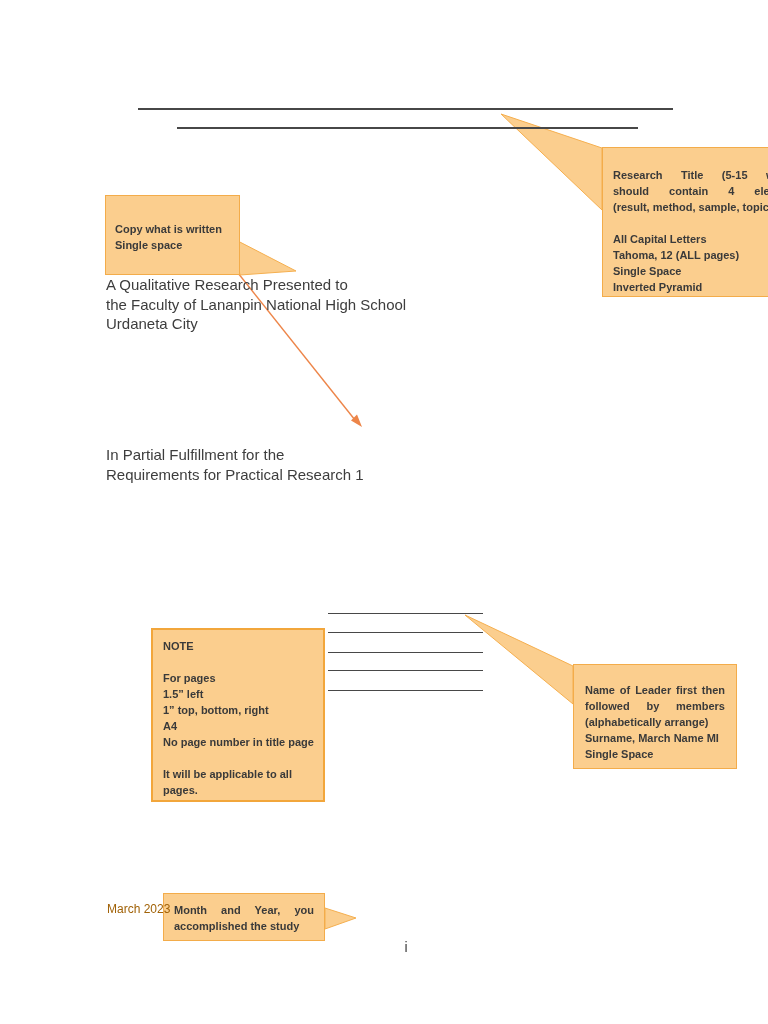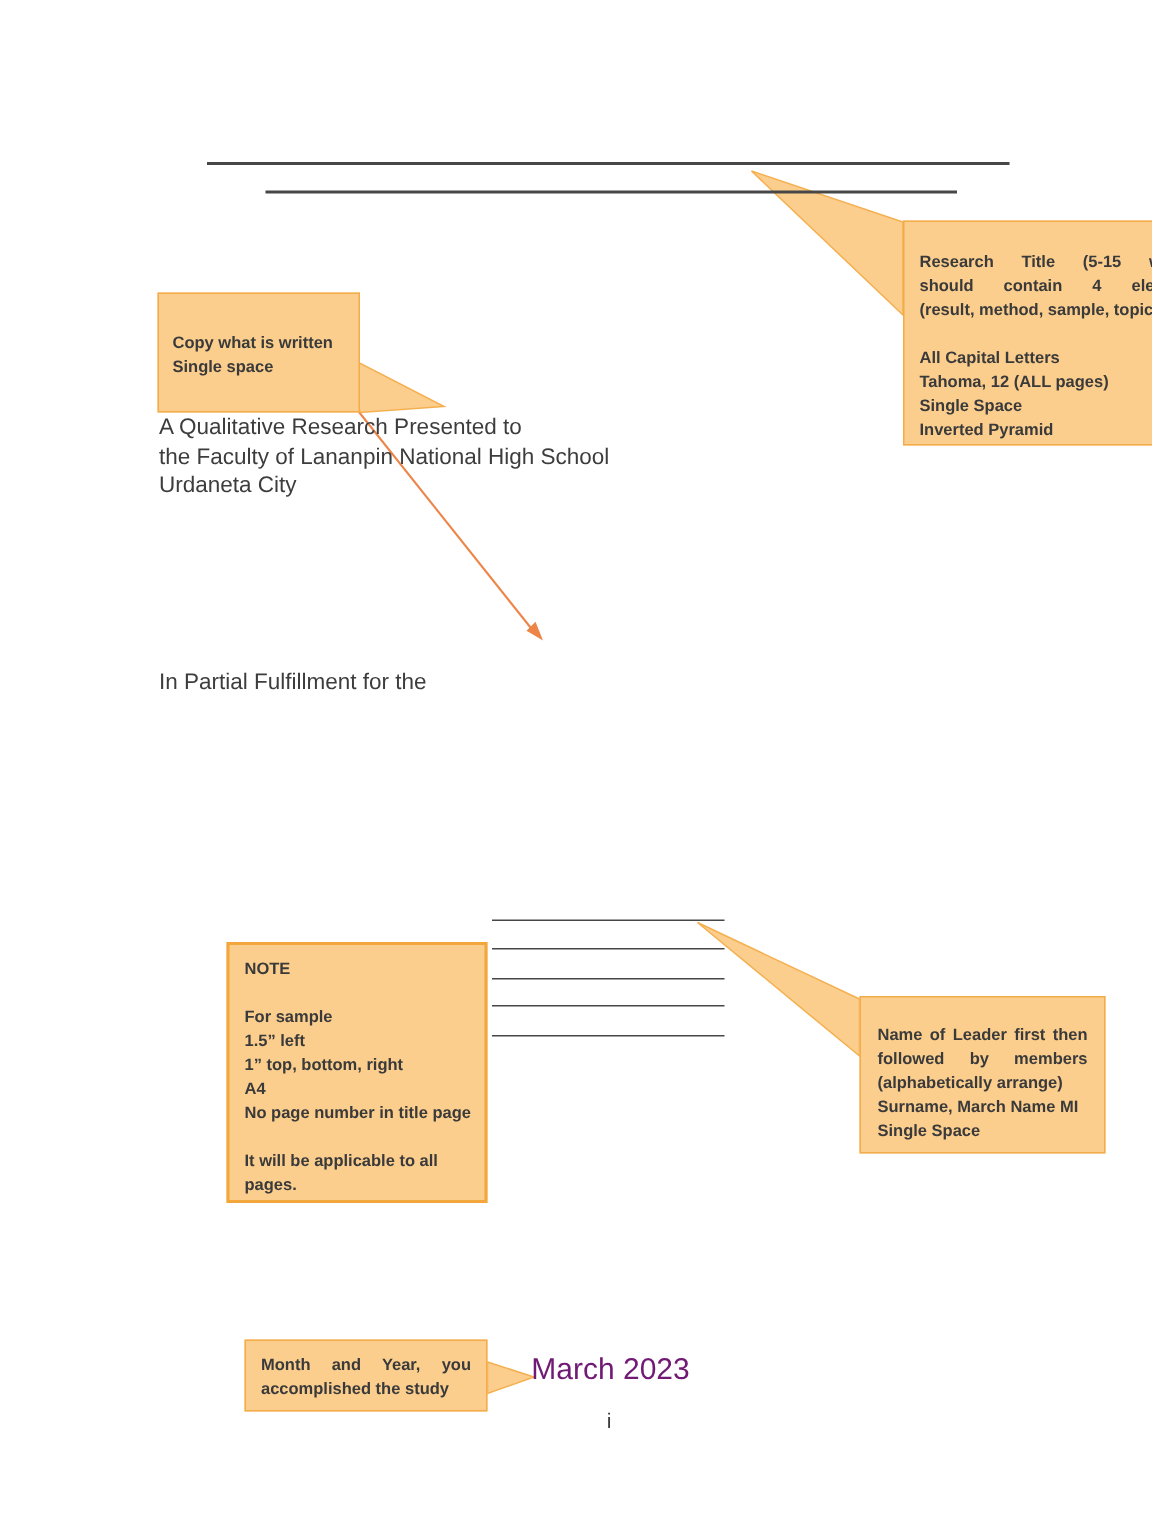--- a/index.html
+++ b/index.html
@@ -28,21 +28,21 @@
   .cl { min-height: 16px; white-space: nowrap; }
   .cl.stretch { white-space: normal; text-align: justify; text-align-last: justify; }
   #callout-research-title { left: 602px; top: 147px; width: 211px; height: 150px; padding: 19px 10px 0 10px; }
   #callout-copy          { left: 105px; top: 195px; width: 135px; height: 80px;  padding: 25px 0 0 9px; }
   #callout-note          { left: 108px; top: 628px; width: 174px; height: 174px; padding: 8px 0 0 10px; border: 2px solid #f2a63b; margin-left: 43px; }
   #callout-leader        { left: 573px; top: 664px; width: 164px; height: 105px; padding: 17px 11px 0 11px; }
   #callout-month         { left: 163px; top: 893px; width: 162px; height: 48px;  padding: 8px 10px 0 10px; }
   
   #overlay { position: absolute; left: 0; top: 0; z-index: 1; }
   
-  #date-text   { position: absolute; left: 107px; top: 902px; width: 600px; text-align: center; font-size: 20px; color: #701a75; z-index: 3; }
+  #date-text   { position: absolute; left: 107px; top: 902px; width: 600px; font-size: 12px; color: #a16207; z-index: 3; }
   #page-number { position: absolute; left: 106px; top: 939px; width: 600px; text-align: center; font-size: 14px; color: #3d3d3d; z-index: 3; }
 </style>
 </head>
 <body>
 
 <svg id="overlay" width="768" height="1024" viewBox="0 0 768 1024">
   <line x1="234" y1="268" x2="355" y2="420" stroke="#ed8549" stroke-width="1.4"></line>
   <polygon points="362,427 357,414.5 351,420.5" fill="#ed8549"></polygon>
   <polygon points="501,114 602,148 602,210" fill="#fbce8e" stroke="#f5af4f" stroke-width="1"></polygon>
   <polygon points="234,239 240,275 296,271" fill="#fbce8e" stroke="#f5af4f" stroke-width="1"></polygon>
@@ -70,32 +70,33 @@
 </div>
 
 <div class="doc-center" style="top:275px;">
   <div>A Qualitative Research Presented to</div>
   <div>the Faculty of Lananpin National High School</div>
   <div>Urdaneta City</div>
 </div>
 
 <div class="doc-center" style="top:445px;">
   <div>In Partial Fulfillment for the</div>
+  <div>Requirements for Practical Research 1</div>
 </div>
 
 <div class="uline thin" style="left:328px; top:613px; width:155px;"></div>
 <div class="uline thin" style="left:328px; top:632px; width:155px;"></div>
 <div class="uline thin" style="left:328px; top:652px; width:155px;"></div>
 <div class="uline thin" style="left:328px; top:670px; width:155px;"></div>
 <div class="uline thin" style="left:328px; top:690px; width:155px;"></div>
 
 <div class="callout" id="callout-note">
   <div class="cl">NOTE</div>
   <div class="cl"></div>
-  <div class="cl">For sample</div>
+  <div class="cl">For pages</div>
   <div class="cl">1.5” left</div>
   <div class="cl">1” top, bottom, right</div>
   <div class="cl">A4</div>
   <div class="cl">No page number in title page</div>
   <div class="cl"></div>
   <div class="cl">It will be applicable to all</div>
   <div class="cl">pages.</div>
 </div>
 
 <div class="callout" id="callout-leader">

